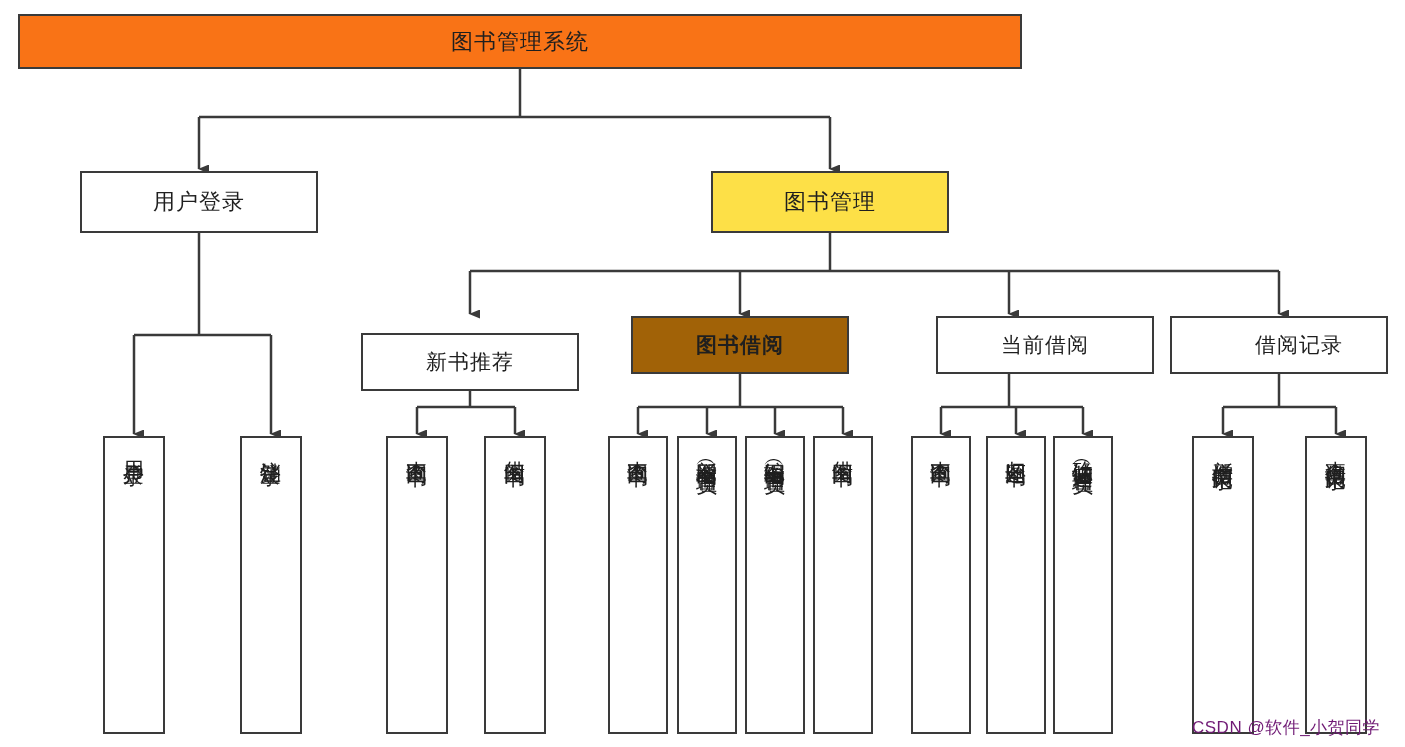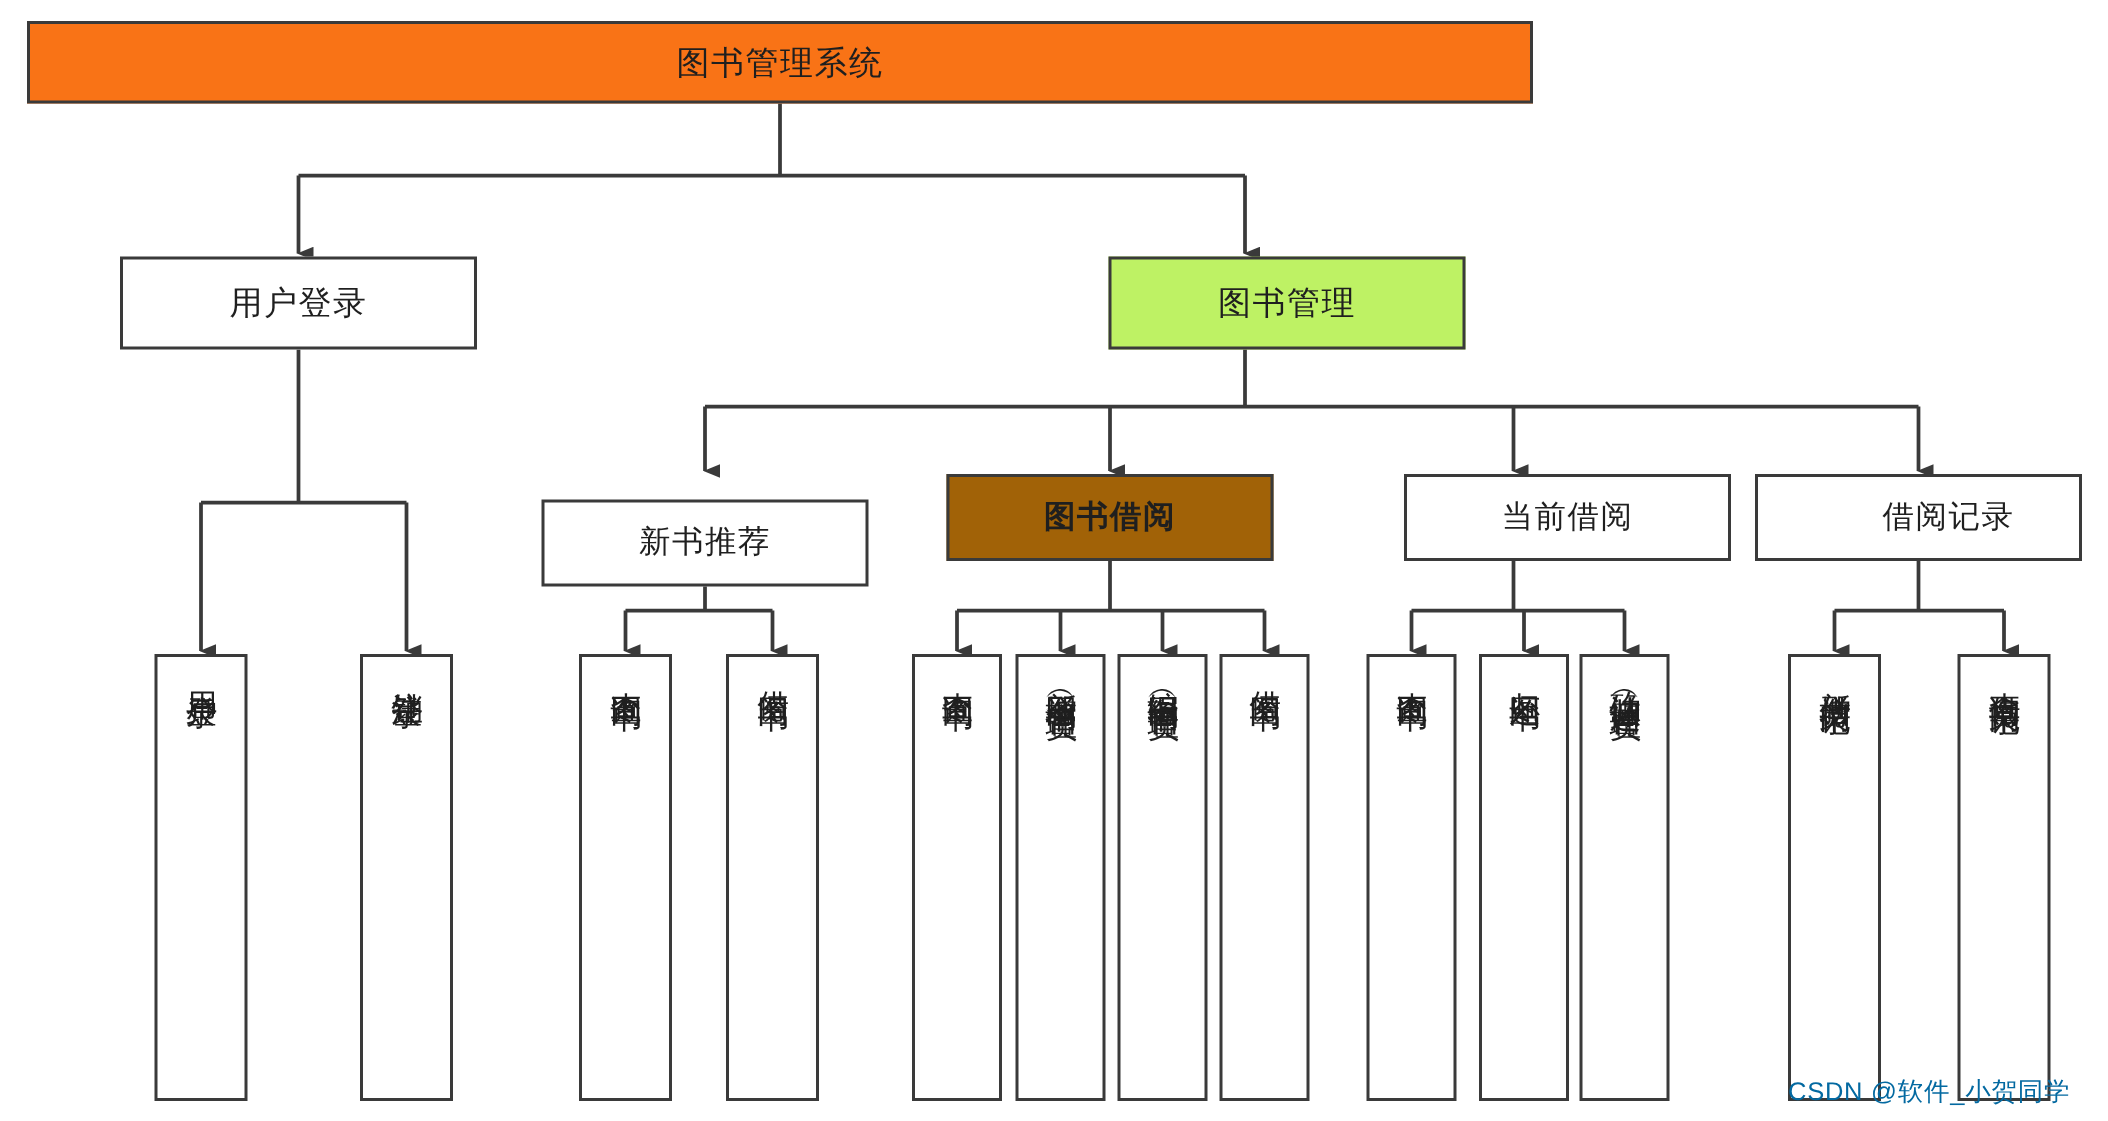--- a/index.html
+++ b/index.html
@@ -104,21 +104,21 @@
       </g>
   </svg>
 
   <div id="node-layer">
       <div class="node horizontal root" style="left: 18px; top: 14px; width: 1004px; height: 55px; border-color: rgb(58, 58, 58); background: #f97316;">
         <span class="label">图书管理系统</span>
       </div>
       <div class="node horizontal level2" style="left: 80px; top: 171px; width: 238px; height: 62px; border-color: rgb(58, 58, 58); background: rgb(255, 255, 255);">
         <span class="label">用户登录</span>
       </div>
-      <div class="node horizontal level2" style="left: 711px; top: 171px; width: 238px; height: 62px; border-color: rgb(58, 58, 58); background: #bef264; margin-left: 28px;">
+      <div class="node horizontal level2" style="left: 711px; top: 171px; width: 238px; height: 62px; border-color: rgb(58, 58, 58); background: #fde047;">
         <span class="label">图书管理</span>
       </div>
       <div class="node horizontal level3" style="left: 361px; top: 333px; width: 218px; height: 58px; border-color: rgb(58, 58, 58); background: rgb(255, 255, 255);">
         <span class="label">新书推荐</span>
       </div>
       <div class="node horizontal level3" style="left: 631px; top: 316px; width: 218px; height: 58px; border-color: rgb(58, 58, 58); background: #a16207; font-weight: bold;">
         <span class="label">图书借阅</span>
       </div>
       <div class="node horizontal level3" style="left: 900px; top: 316px; width: 218px; height: 58px; border-color: rgb(58, 58, 58); background: rgb(255, 255, 255); margin-left: 36px;">
         <span class="label">当前借阅</span>
@@ -160,14 +160,14 @@
         <span class="label">确认归还（管理员）</span>
       </div>
       <div class="node vertical level4" style="left: 1192px; top: 436px; width: 62px; height: 298px; border-color: rgb(58, 58, 58); background: rgb(255, 255, 255);">
         <span class="label">新增借阅记录</span>
       </div>
       <div class="node vertical level4" style="left: 1305px; top: 436px; width: 62px; height: 298px; border-color: rgb(58, 58, 58); background: rgb(255, 255, 255);">
         <span class="label">查询借阅记录</span>
       </div>
     </div>
 
-  <div class="watermark" style="left: 1192px; top: 716px; color: #0369a1;">CSDN @软件_小贺同学</div>
+  <div class="watermark" style="left: 1192px; top: 716px; color: #701a75;">CSDN @软件_小贺同学</div>
 </div>
 
 </body></html>

